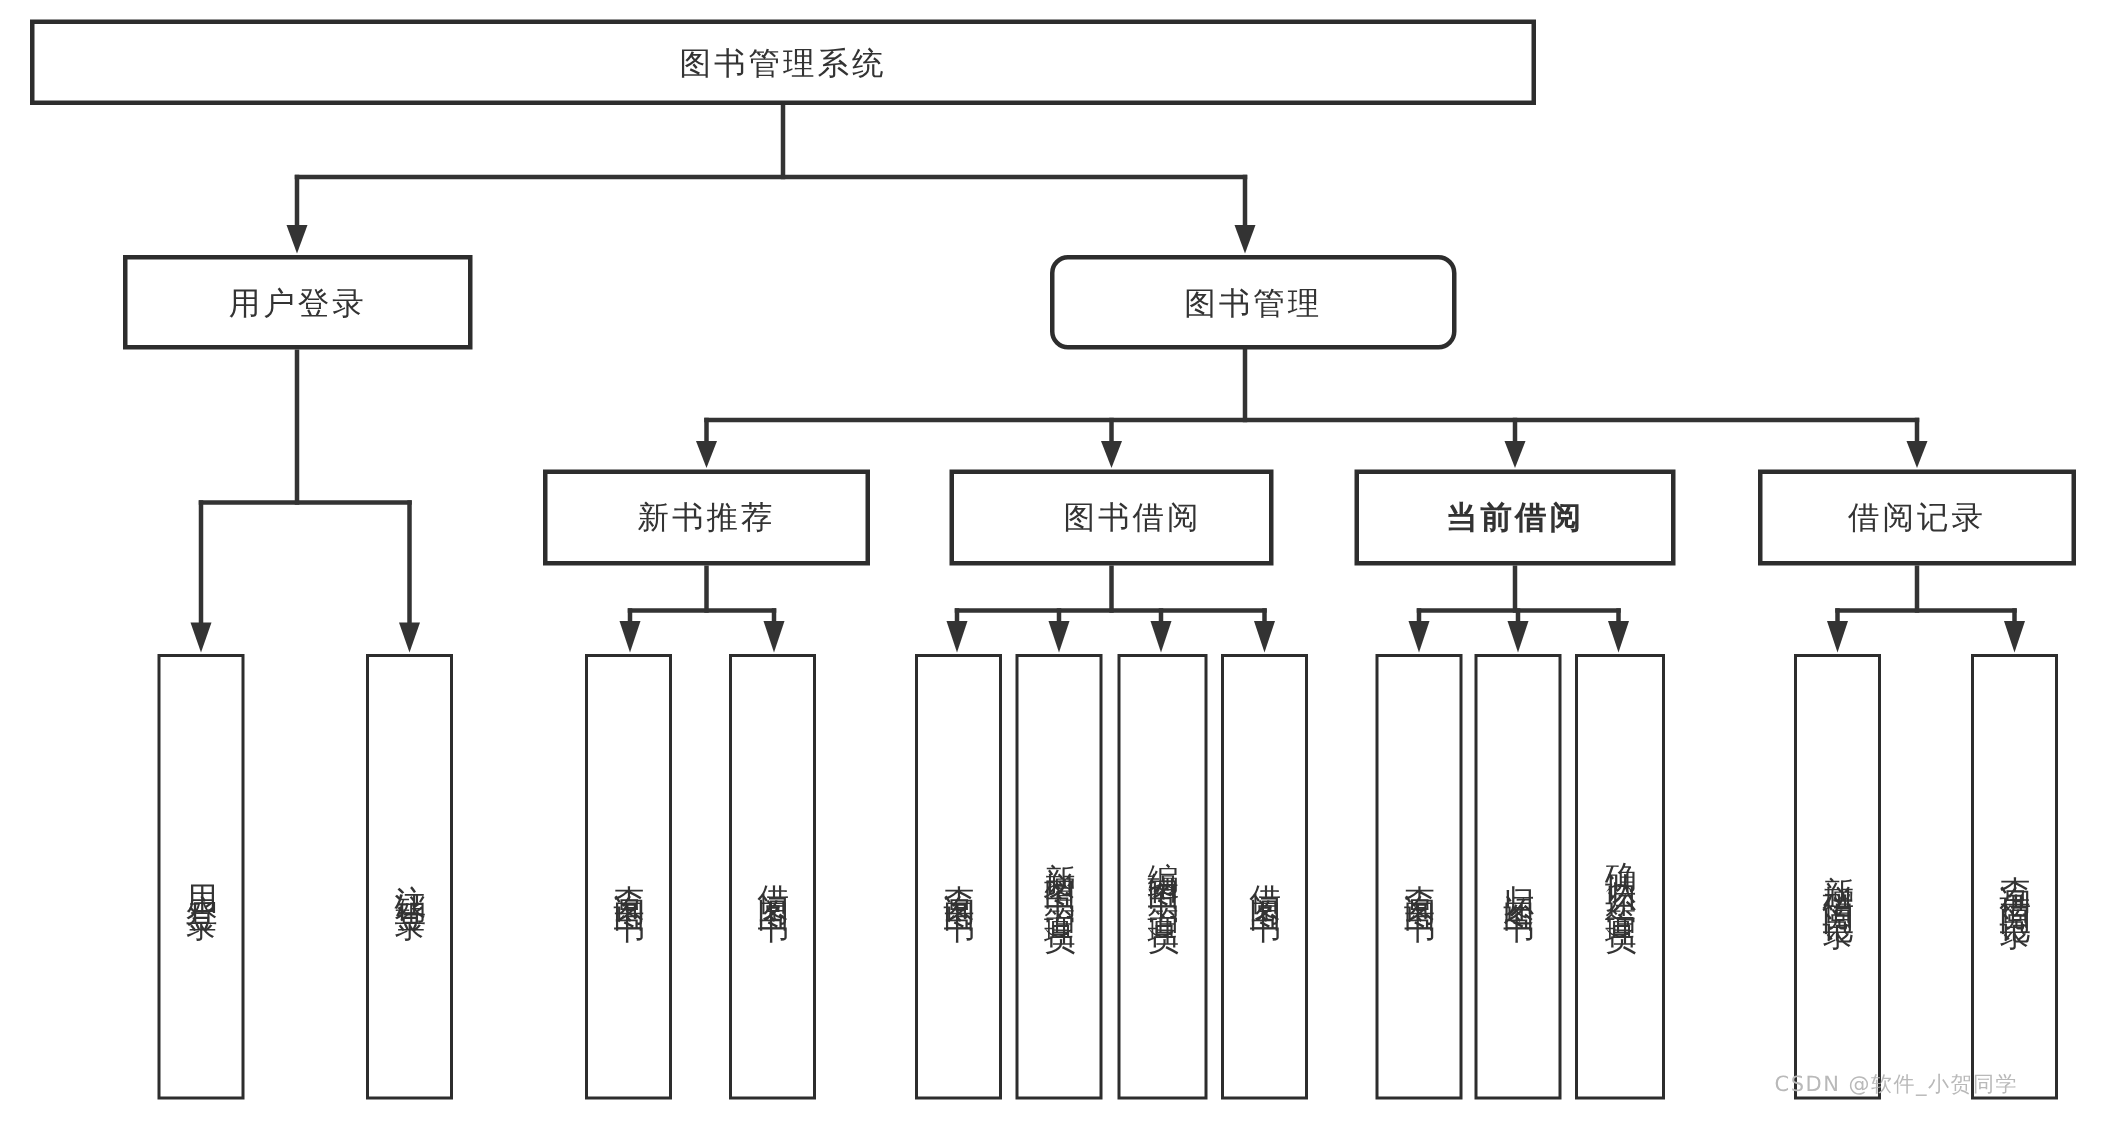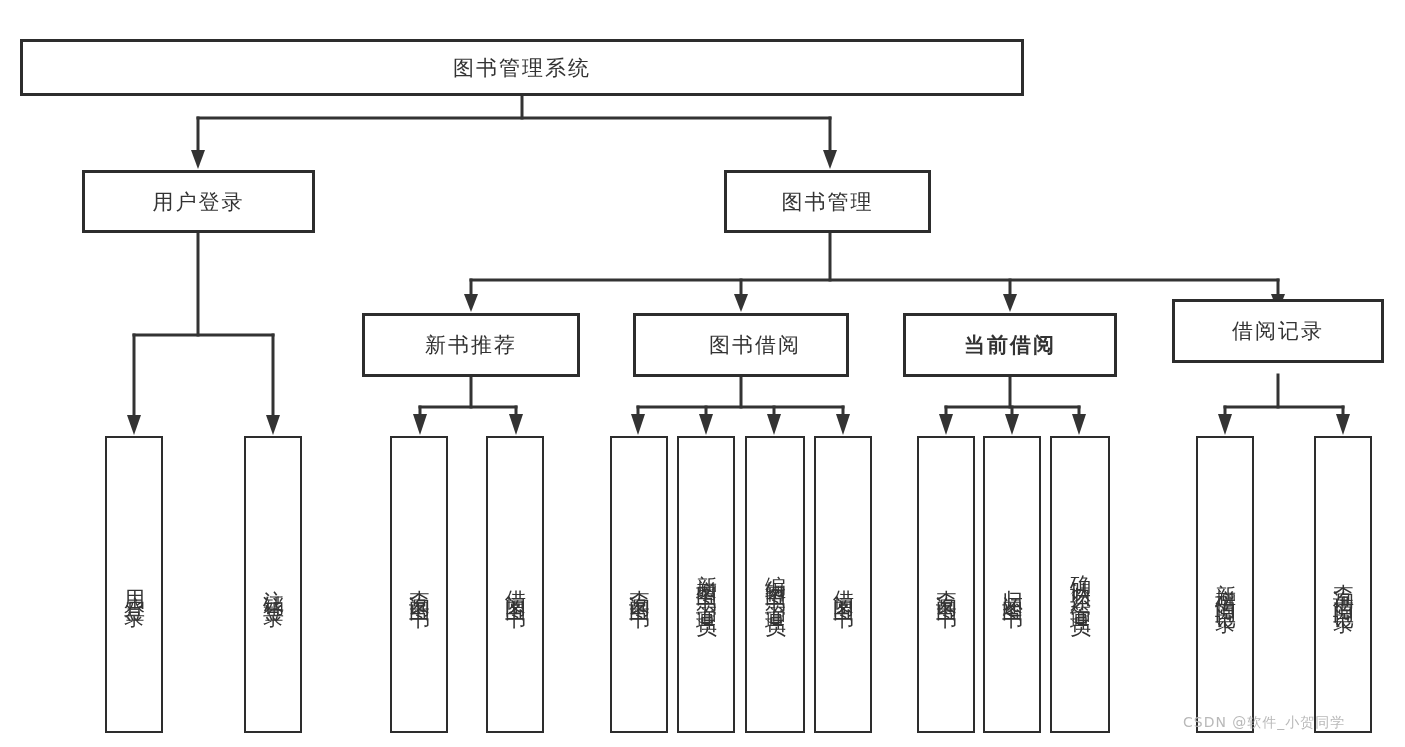--- a/index.html
+++ b/index.html
@@ -129,29 +129,29 @@
     <g>
       <line x1="1278" y1="375" x2="1278" y2="407"></line>
       <line x1="1225" y1="407" x2="1343" y2="407"></line>
       <line x1="1225" y1="407" x2="1225" y2="417"></line>
       <polygon points="1218,414 1232,414 1225,435"></polygon>
       <line x1="1343" y1="407" x2="1343" y2="417"></line>
       <polygon points="1336,414 1350,414 1343,435"></polygon>
     </g>
   </svg>
 
-  <div class="box" style="left:20px; top:13px; width:1004px; height:57px;margin-top:26px;">图书管理系统</div>
+  <div class="box" style="left:20px; top:13px; width:1004px; height:57px;">图书管理系统</div>
 
   <div class="box" style="left:82px; top:170px; width:233px; height:63px;">用户登录</div>
-  <div class="box" style="left:724px; top:170px; width:207px; height:63px;">图书管理</div>
+  <div class="box" style="left:700px; top:170px; width:271px; height:63px;border-radius:12px;">图书管理</div>
 
   <div class="box" style="left:362px; top:313px; width:218px; height:64px;">新书推荐</div>
   <div class="box" style="left:633px; top:313px; width:216px; height:64px;padding-left:28px;">图书借阅</div>
   <div class="box" style="left:903px; top:313px; width:214px; height:64px;font-weight:bold;">当前借阅</div>
-  <div class="box" style="left:1172px; top:299px; width:212px; height:64px;font-family:Liberation Serif, serif;">借阅记录</div>
+  <div class="box" style="left:1172px; top:313px; width:212px; height:64px;font-family:Liberation Serif, serif;">借阅记录</div>
 
   <div class="leaf" style="left:105px;">
     <span>用户登录</span>
   </div>
   <div class="leaf" style="left:244px;">
     <span>注销登录</span>
   </div>
 
   <div class="leaf" style="left:390px;">
     <span>查询图书</span>

